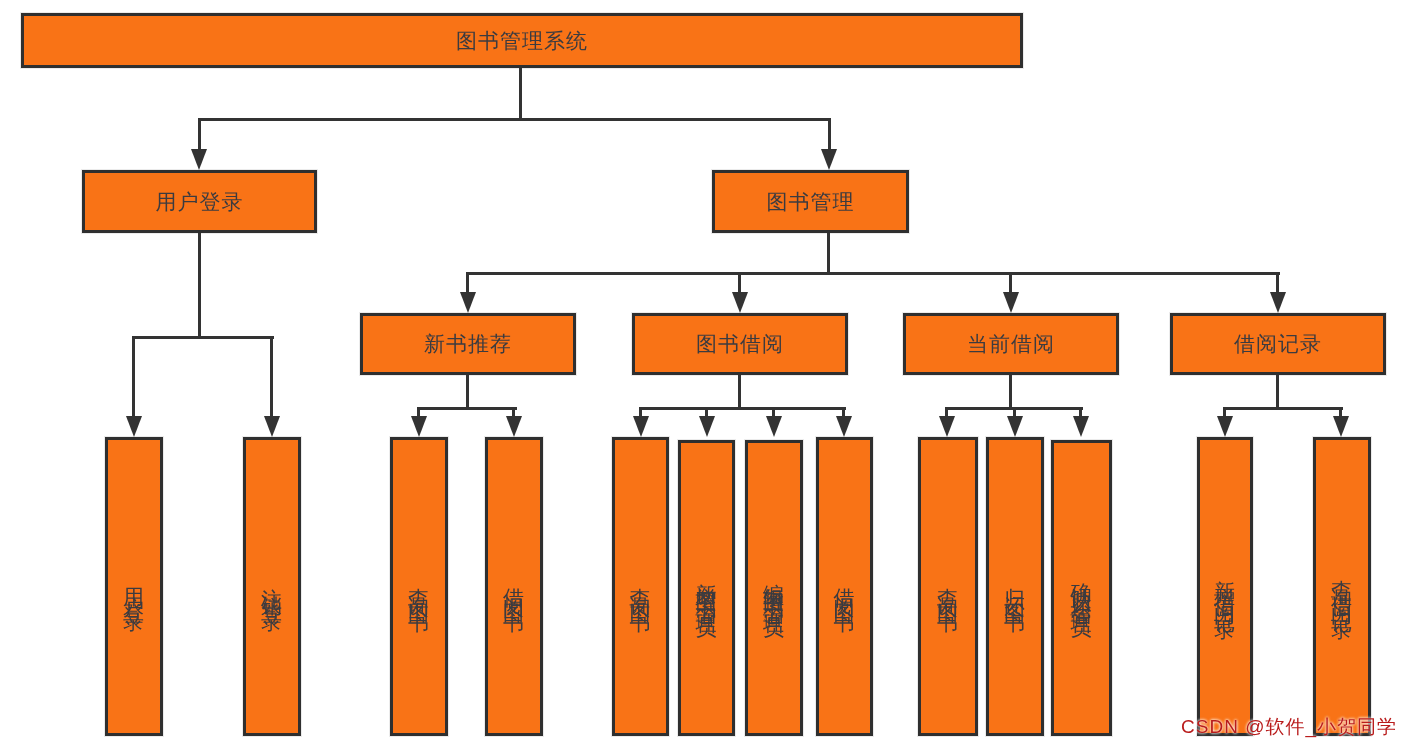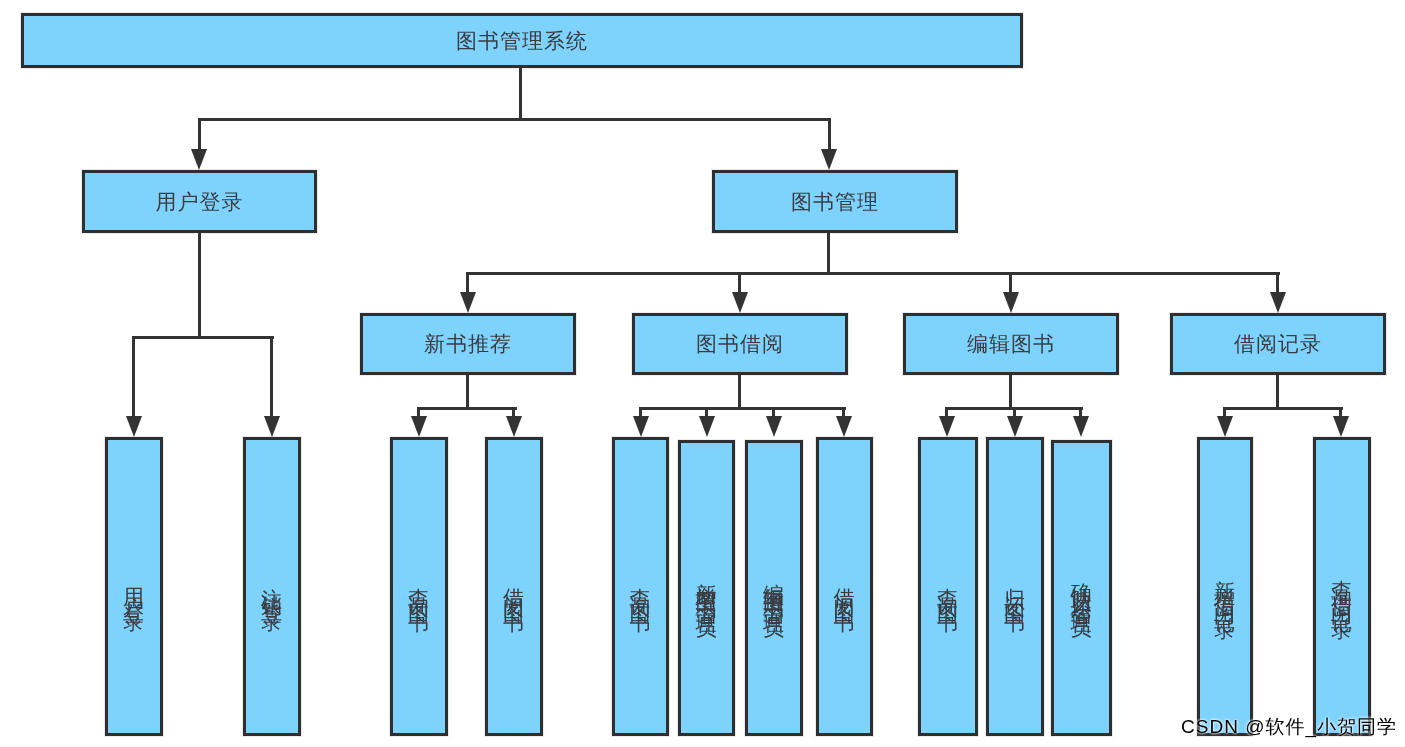--- a/index.html
+++ b/index.html
@@ -7,21 +7,21 @@
     position: relative;
     width: 1405px;
     height: 747px;
     background: #ffffff;
     font-family: "Liberation Sans", "DejaVu Sans", sans-serif;
     overflow: hidden;
   }
   .node {
     position: absolute;
     box-sizing: border-box;
-    background: #7dd3fc;
+    background: #f97316;
     border: 3px solid #2f2f2f;
     display: flex;
     align-items: center;
     justify-content: center;
     color: #3b3b40;
     box-shadow: 0 0 0 1px rgba(120,120,120,0.15);
   }
   .h-label { font-size: 21px; letter-spacing: 1px; white-space: nowrap; }
   .v-label {
     writing-mode: vertical-rl;
@@ -37,21 +37,21 @@
     border-left: 8px solid transparent;
     border-right: 8px solid transparent;
     border-top: 21px solid #333333;
   }
   .watermark {
     position: absolute;
     top: 714px;
     right: 8px;
     font-size: 19px;
     letter-spacing: 1px;
-    color: #000000;
+    color: #b91c1c;
     z-index: 5;
     text-shadow: 0 0 3px #ffffff, 0 0 3px #ffffff;
     white-space: nowrap;
   }
 </style>
 </head>
 <body>
 
 <div id="canvas">
 
@@ -62,21 +62,21 @@
   <div class="ln" style="left:519px; top:68px; width:3px; height:52px;"></div>
   <div class="ln" style="left:198px; top:118px; width:633px; height:3px;"></div>
   <div class="ln" style="left:198px; top:118px; width:3px; height:34px;"></div>
   <div class="tri" style="left:191px; top:149px;"></div>
   <div class="ln" style="left:828px; top:118px; width:3px; height:34px;"></div>
   <div class="tri" style="left:821px; top:149px;"></div>
 
   <div class="node" style="left:82px; top:170px; width:235px; height:63px;">
     <span class="h-label">用户登录</span>
   </div>
-  <div class="node" style="left:712px; top:170px; width:246px; height:63px;">
+  <div class="node" style="left:712px; top:170px; width:197px; height:63px;">
     <span class="h-label">图书管理</span>
   </div>
 
   <div class="ln" style="left:198px; top:233px; width:3px; height:105px;"></div>
   <div class="ln" style="left:133px; top:336px; width:141px; height:3px;"></div>
   <div class="ln" style="left:132px; top:336px; width:3px; height:82px;"></div>
   <div class="tri" style="left:126px; top:416px;"></div>
   <div class="ln" style="left:270px; top:336px; width:3px; height:82px;"></div>
   <div class="tri" style="left:264px; top:416px;"></div>
 
@@ -91,21 +91,21 @@
   <div class="ln" style="left:1276px; top:272px; width:3px; height:23px;"></div>
   <div class="tri" style="left:1270px; top:292px;"></div>
 
   <div class="node" style="left:632px; top:313px; width:216px; height:62px;">
     <span class="h-label">图书借阅</span>
   </div>
   <div class="node" style="left:360px; top:313px; width:216px; height:62px;">
     <span class="h-label">新书推荐</span>
   </div>
   <div class="node" style="left:903px; top:313px; width:216px; height:62px;">
-    <span class="h-label">编辑图书</span>
+    <span class="h-label">当前借阅</span>
   </div>
   <div class="node" style="left:1170px; top:313px; width:216px; height:62px;">
     <span class="h-label">借阅记录</span>
   </div>
 
   <div class="ln" style="left:466px; top:375px; width:3px; height:34px;"></div>
   <div class="ln" style="left:418px; top:407px; width:99px; height:3px;"></div>
   <div class="ln" style="left:417px; top:407px; width:3px; height:11px;"></div>
   <div class="tri" style="left:411px; top:416px;"></div>
   <div class="ln" style="left:512px; top:407px; width:3px; height:11px;"></div>

